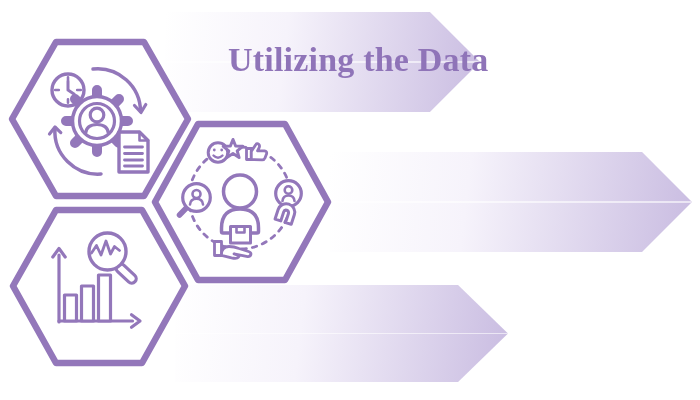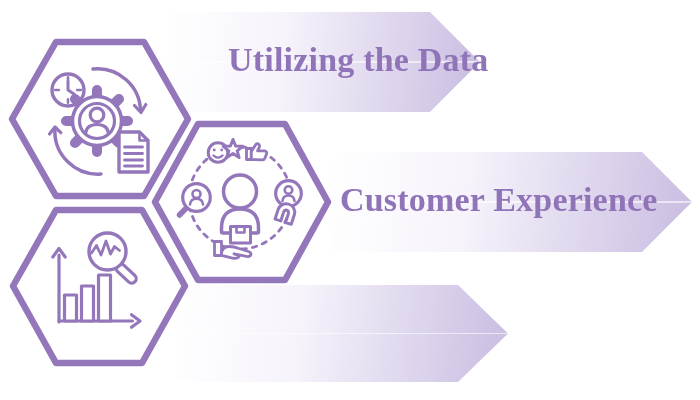--- a/index.html
+++ b/index.html
@@ -41,21 +41,20 @@
 </head>
 <body>
 
 <div id="canvas" style="background: rgb(255, 255, 255);">
 
   <div class="arrow arrow1"></div>
   <div class="arrow arrow2"></div>
   <div class="arrow arrow3"></div>
 
   <div class="label label1">Utilizing the Data</div>
-  <div class="label label2">Customer Experience</div>
 
   <svg id="hexlayer" width="700" height="400" viewBox="0 0 700 400">
 
     <polygon class="hex" points="12,119 56,42 144,42 188,119 144,196 56,196"></polygon>
     <polygon class="hex" points="155,202 198,124 285,124 328,202 285,280 198,280"></polygon>
     <polygon class="hex" points="13,286 56,210 142,210 185,286 142,363 56,363"></polygon>
 
     <g transform="translate(35,54)">
       <g>
         <path class="ic" stroke-width="3.5" d="M 66 120 A 43 43 0 0 1 20 74"></path>

